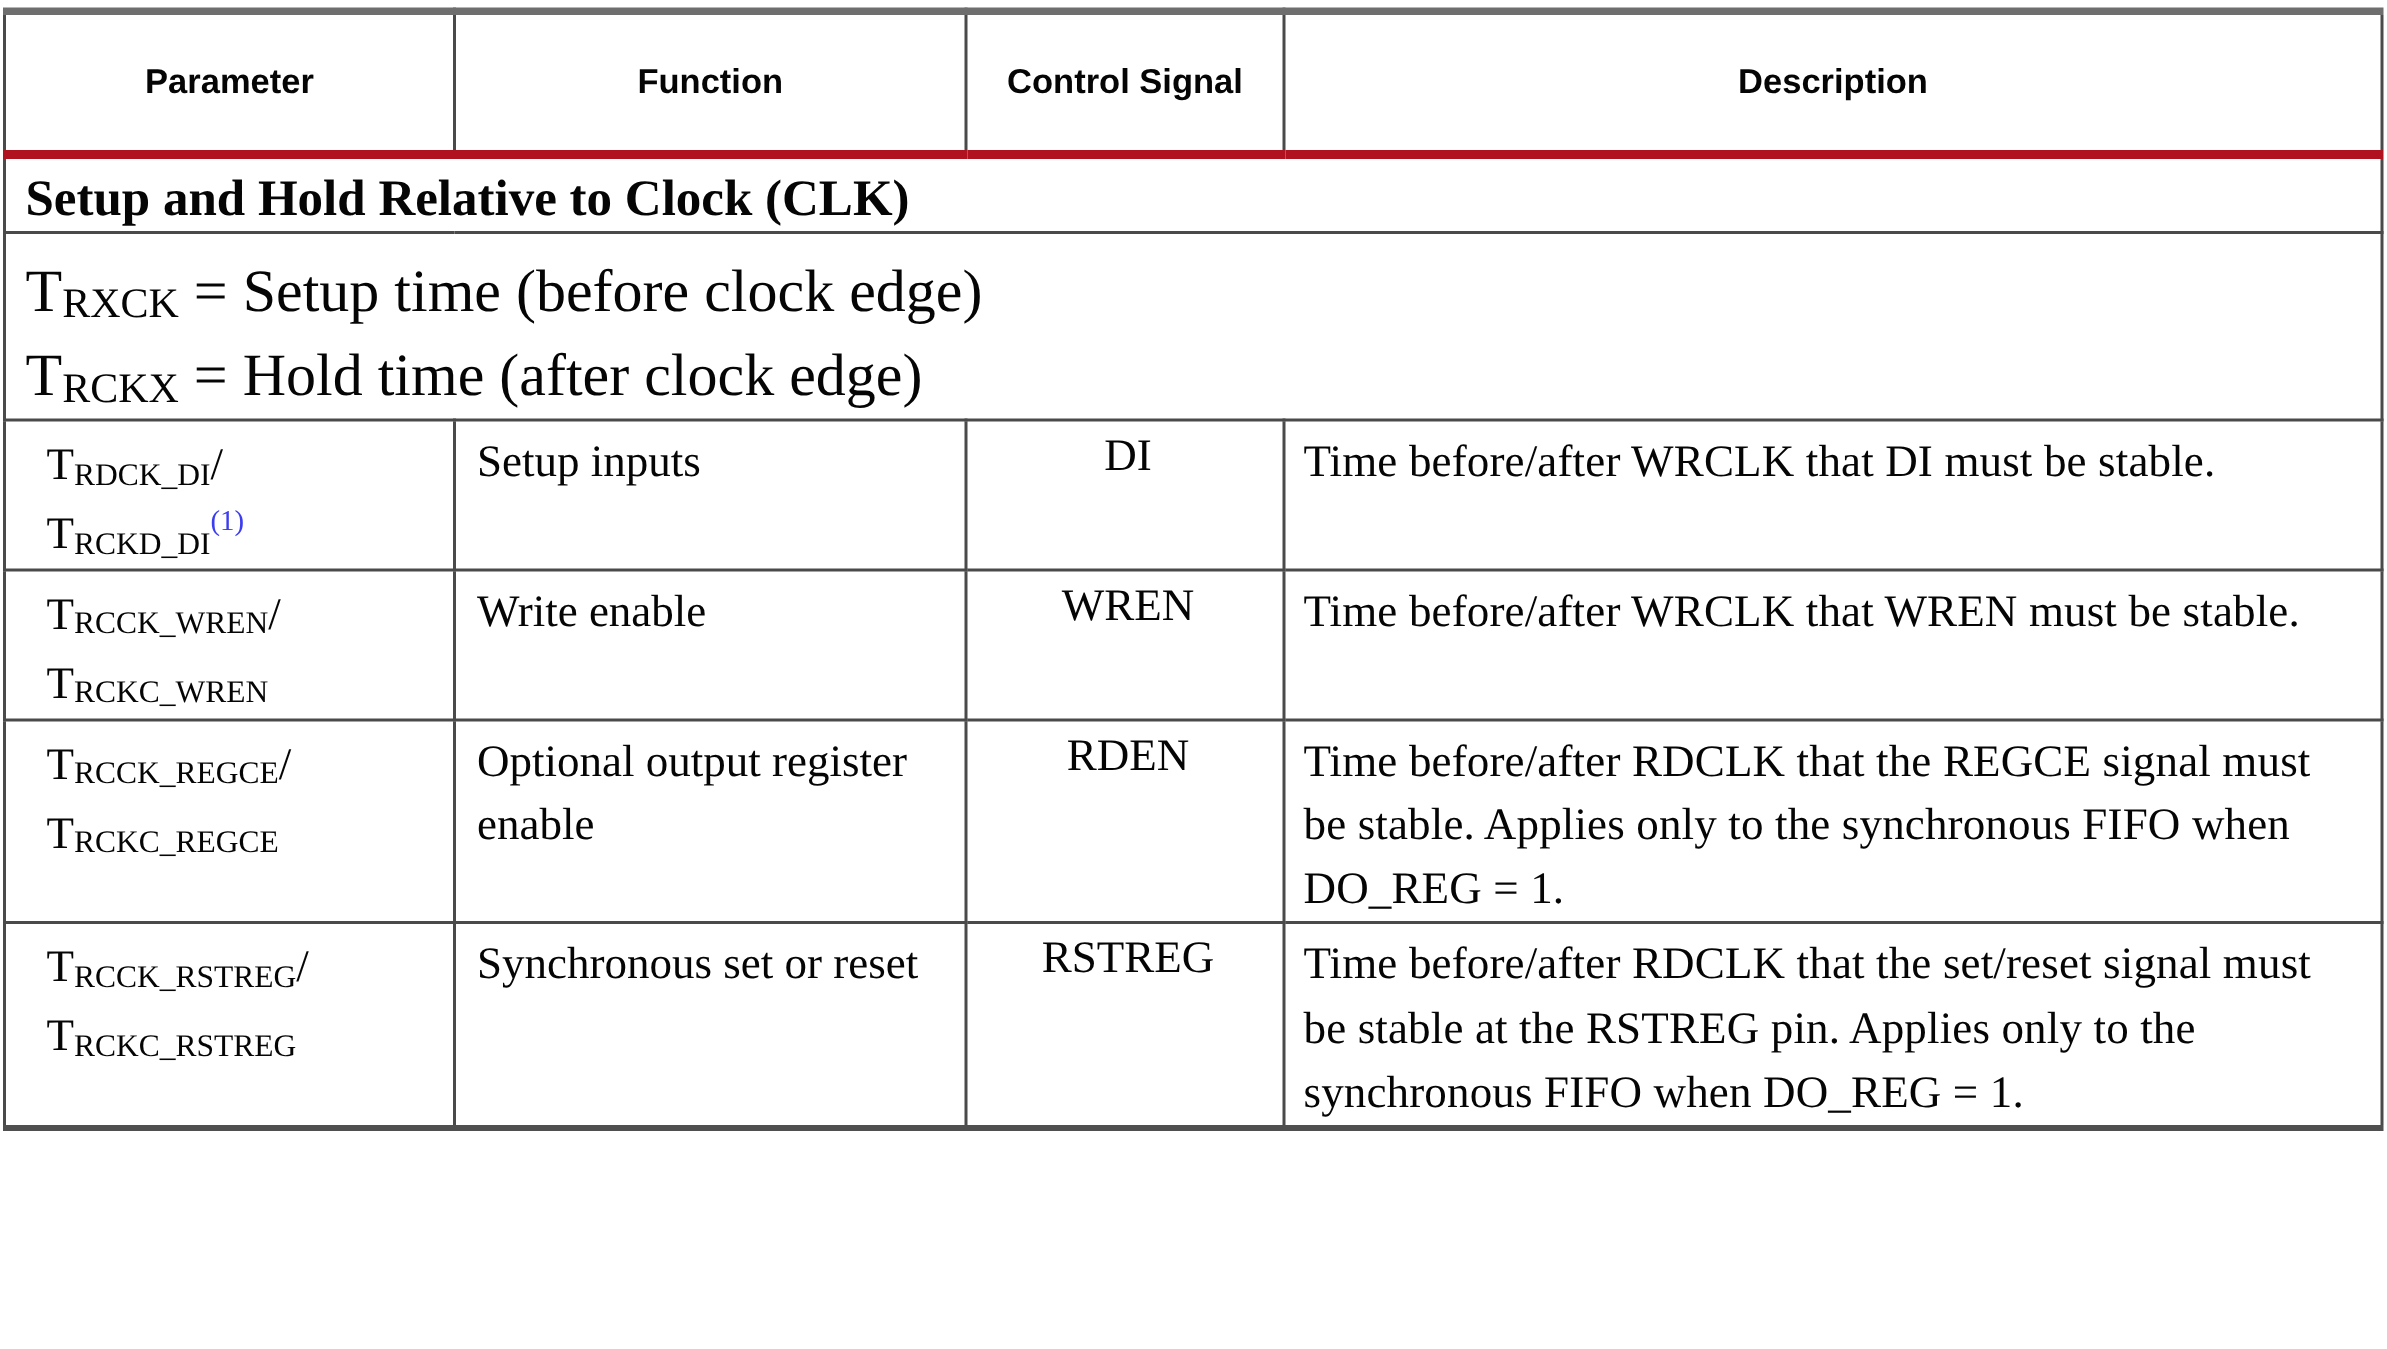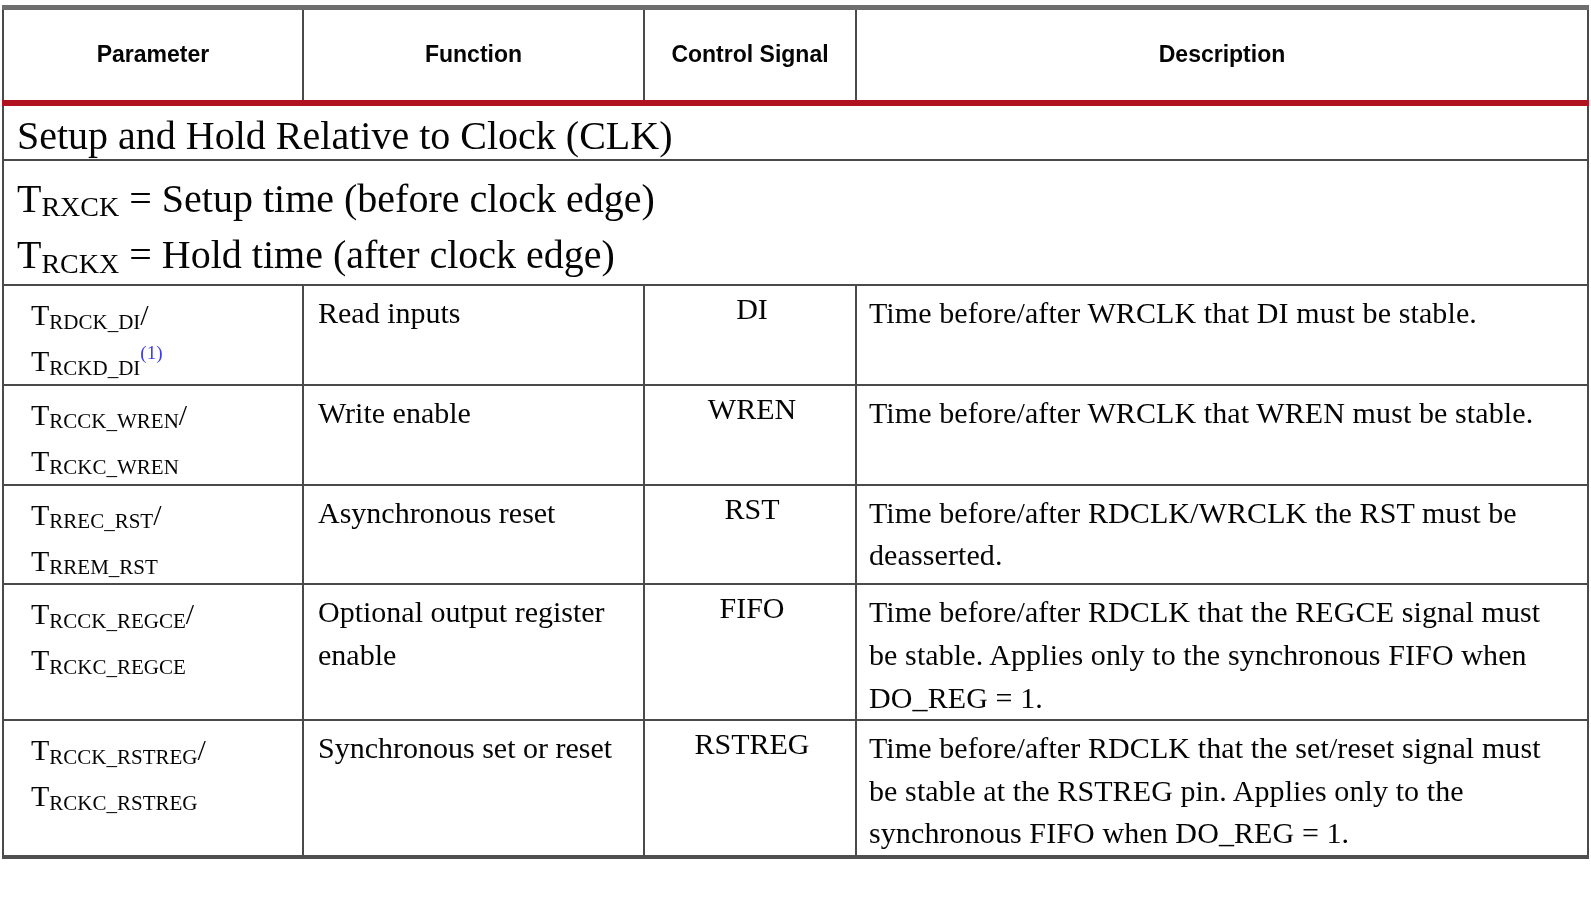--- a/index.html
+++ b/index.html
@@ -49,22 +49,22 @@
     text-align: center;
     vertical-align: middle;
     background: #ffffff;
     border-bottom: 6px solid #b01220;
     line-height: 1.25;
   }
 
   
   tr.section { height: 52px; }
   tr.section td {
-    font-weight: normal;
-    font-size: 40px;
+    font-weight: bold;
+    font-size: 34px;
     padding: 6px 10px 0 13px;
     vertical-align: middle;
   }
 
   
   tr.defs { height: 94px; }
   tr.defs td {
     font-size: 40px;
     padding: 10px 10px 0 13px;
     line-height: 1.42;
@@ -147,53 +147,44 @@
         <span class="pline"><span>T</span><sub class="psub">RXCK</sub><span> = Setup time (before clock edge)</span></span><br>
         <span class="pline"><span>T</span><sub class="psub">RCKX</sub><span> = Hold time (after clock edge)</span></span>
       </td>
     </tr>
 
     <tr class="r0">
       <td class="param">
         <span class="pline"><span>T</span><sub class="psub">RDCK_DI</sub><span>/</span></span><br>
         <span class="pline"><span>T</span><sub class="psub">RCKD_DI</sub><sup class="fnref">(1)</sup></span>
       </td>
-      <td class="func">Read inputs</td>
+      <td class="func">Setup inputs</td>
       <td class="ctrl">DI</td>
       <td class="desc">Time before/after WRCLK that DI must be stable.</td>
     </tr>
 
 
     <tr class="r2">
       <td class="param">
         <span class="pline"><span>T</span><sub class="psub">RCCK_WREN</sub><span>/</span></span><br>
         <span class="pline"><span>T</span><sub class="psub">RCKC_WREN</sub></span>
       </td>
       <td class="func">Write enable</td>
       <td class="ctrl">WREN</td>
       <td class="desc">Time before/after WRCLK that WREN must be stable.</td>
     </tr>
 
-    <tr class="r3">
-      <td class="param">
-        <span class="pline"><span>T</span><sub class="psub">RREC_RST</sub><span>/</span></span><br>
-        <span class="pline"><span>T</span><sub class="psub">RREM_RST</sub></span>
-      </td>
-      <td class="func">Asynchronous reset</td>
-      <td class="ctrl">RST</td>
-      <td class="desc">Time before/after RDCLK/WRCLK the RST must be deasserted.</td>
-    </tr>
 
     <tr class="r4">
       <td class="param">
         <span class="pline"><span>T</span><sub class="psub">RCCK_REGCE</sub><span>/</span></span><br>
         <span class="pline"><span>T</span><sub class="psub">RCKC_REGCE</sub></span>
       </td>
       <td class="func">Optional output register enable</td>
-      <td class="ctrl">FIFO</td>
+      <td class="ctrl">RDEN</td>
       <td class="desc">Time before/after RDCLK that the REGCE signal must be stable. Applies only to the synchronous FIFO when DO_REG = 1.</td>
     </tr>
 
     <tr class="r5">
       <td class="param">
         <span class="pline"><span>T</span><sub class="psub">RCCK_RSTREG</sub><span>/</span></span><br>
         <span class="pline"><span>T</span><sub class="psub">RCKC_RSTREG</sub></span>
       </td>
       <td class="func">Synchronous set or reset</td>
       <td class="ctrl">RSTREG</td>

